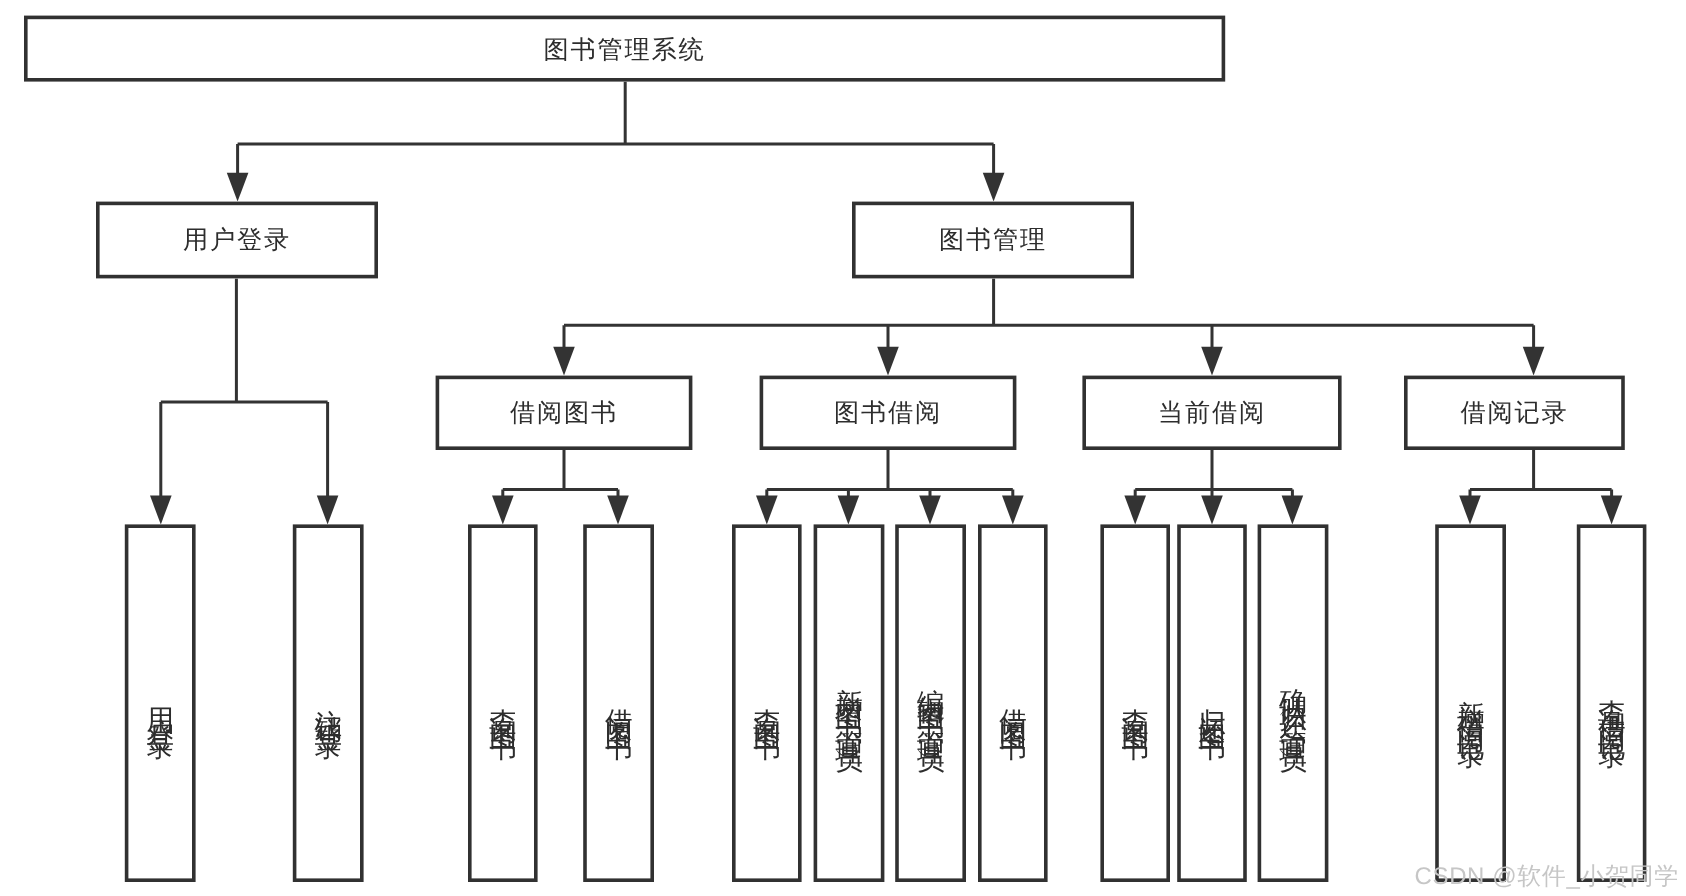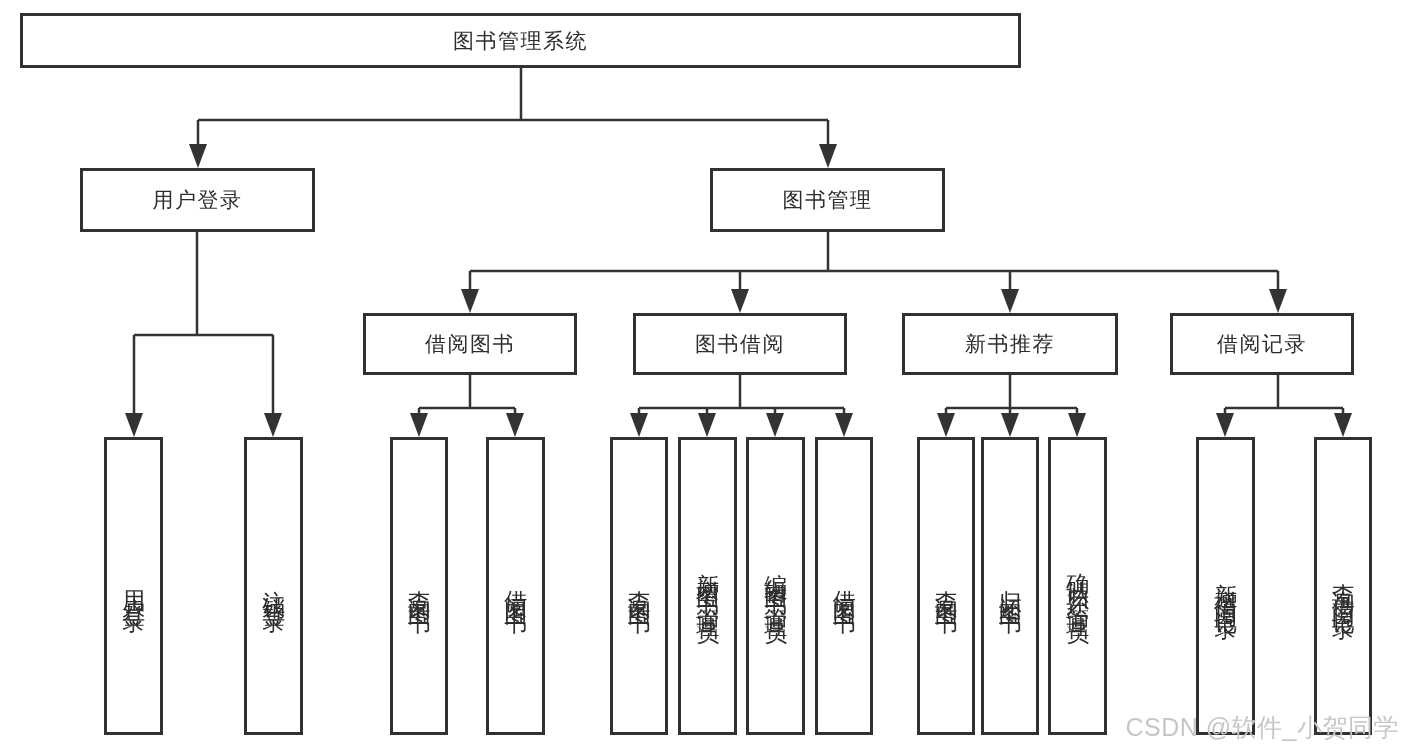--- a/index.html
+++ b/index.html
@@ -37,21 +37,21 @@
     text-orientation: mixed;
     font-size: 23px;
     letter-spacing: 7px;
     line-height: 1.1;
     white-space: nowrap;
   }
   .watermark {
     position: absolute;
     right: 6px;
     bottom: 3px;
-    font-size: 25px;
+    font-size: 20px;
     color: #c6c6c6;
     letter-spacing: 0.5px;
     white-space: nowrap;
   }
 </style>
 </head>
 <body>
 
 <div class="canvas">
 
@@ -105,21 +105,21 @@
     <span class="h-label">图书管理</span>
   </div>
 
   <div class="node" style="left:363px; top:313px; width:214px; height:62px;">
     <span class="h-label">借阅图书</span>
   </div>
   <div class="node" style="left:633px; top:313px; width:214px; height:62px;">
     <span class="h-label">图书借阅</span>
   </div>
   <div class="node" style="left:902px; top:313px; width:216px; height:62px;">
-    <span class="h-label">新书推荐</span>
+    <span class="h-label">当前借阅</span>
   </div>
   <div class="node" style="left:1170px; top:313px; width:184px; height:62px;">
     <span class="h-label">借阅记录</span>
   </div>
 
   <div class="node leaf" style="left:104px; width:59px;">
     <span class="v-label">用户登录</span>
   </div>
   <div class="node leaf" style="left:244px; width:59px;">
     <span class="v-label">注销登录</span>

